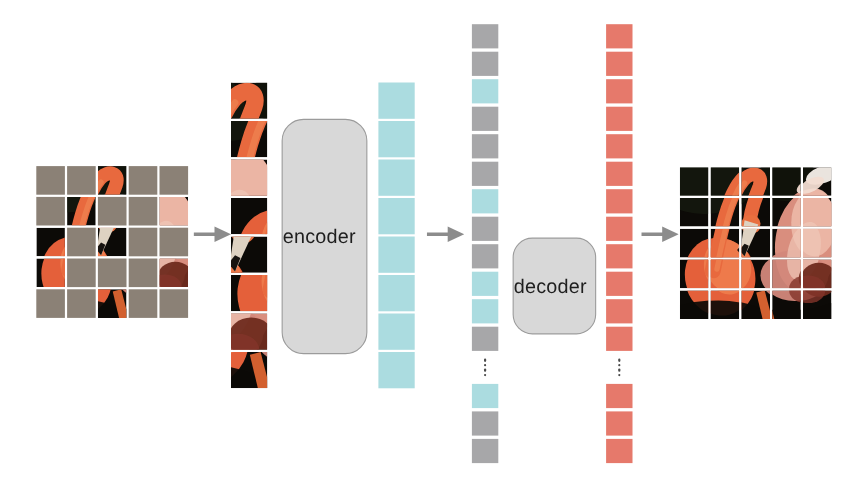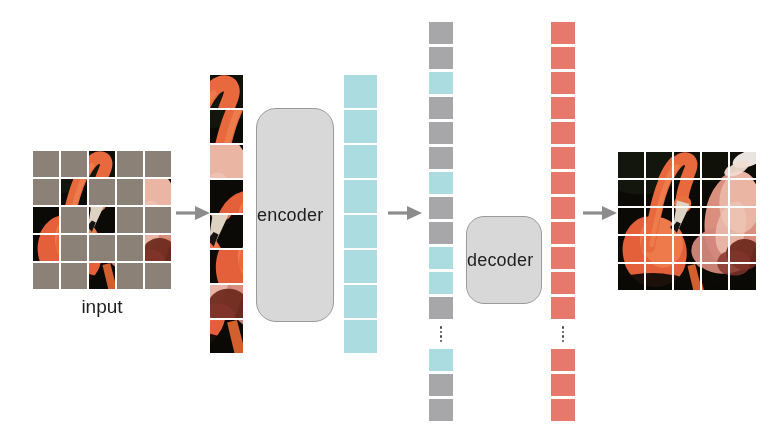--- a/index.html
+++ b/index.html
@@ -135,21 +135,20 @@
       <div class="cell masked"></div>
       <div class="cell masked"></div>
       <div class="cell">
         <svg viewBox="54 108 27 27" preserveAspectRatio="none">
           <use href="#flamingo-art" xlink:href="#flamingo-art"></use>
         </svg>
       </div>
       <div class="cell masked"></div>
       <div class="cell masked"></div>
     </div>
-  <div id="input-label" class="caption">input</div>
 
   <div id="arrow-1" class="arrow">
     <svg viewBox="0 0 34 18">
         <line x1="0" y1="9" x2="21" y2="9" stroke="var(--arrow)" stroke-width="3.2"></line>
         <path d="M19 2 L34 9 L19 16 Z" fill="var(--arrow)"></path>
       </svg>
   </div>
 
   <div id="patch-strip" class="strip">
       <div class="patch">

